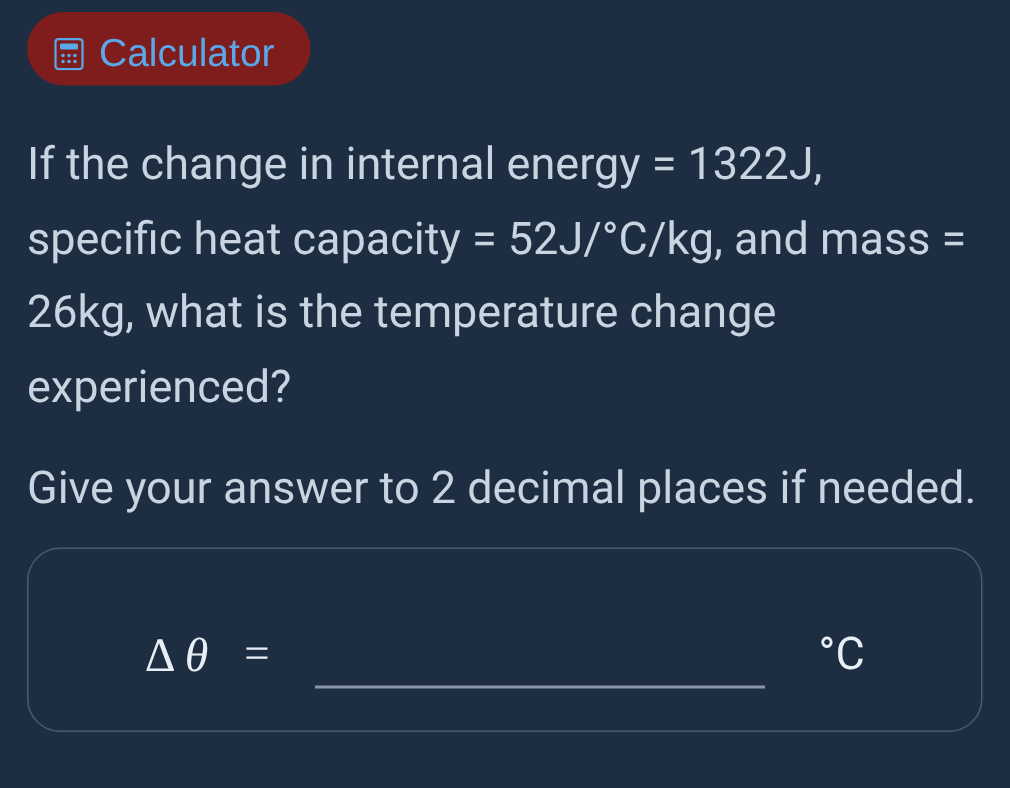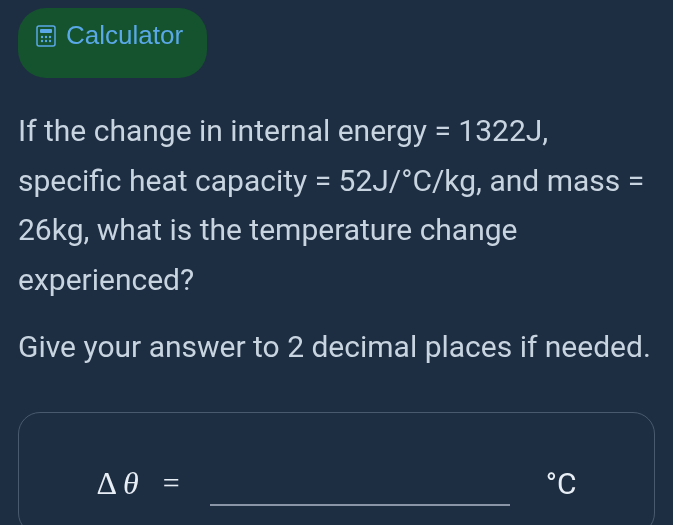--- a/index.html
+++ b/index.html
@@ -12,24 +12,24 @@
       height: 525px;
       background: #1e2e42;
       font-family: -apple-system, BlinkMacSystemFont, 'Segoe UI', Roboto, sans-serif;
       padding: 8px 18px;
       overflow: hidden;
     }
     .calculator-btn {
       display: inline-flex;
       align-items: center;
       gap: 10px;
-      background: #14532d;
+      background: #7f1d1d;
       border: none;
       border-radius: 28px;
-      padding: 12px 24px 27px 18px;
+      padding: 12px 24px 6px 18px;
       cursor: pointer;
       margin-bottom: 28px;
     }
     .calc-icon {
       width: 20px;
       height: 22px;
       display: flex;
       align-items: center;
       justify-content: center;
     }
@@ -46,21 +46,21 @@
       color: #c8d4e0;
       font-size: 30px;
       line-height: 1.65;
       margin-bottom: 18px;
       font-weight: 400;
     }
     .instruction-text {
       color: #c8d4e0;
       font-size: 30px;
       line-height: 1.65;
-      margin-bottom: 40px;
+      margin-bottom: 14px;
       font-weight: 400;
     }
     .answer-box {
       border: 1px solid #4a5a6e;
       border-radius: 22px;
       padding: 48px 40px 28px 40px;
       display: flex;
       align-items: center;
       justify-content: center;
       gap: 20px;

